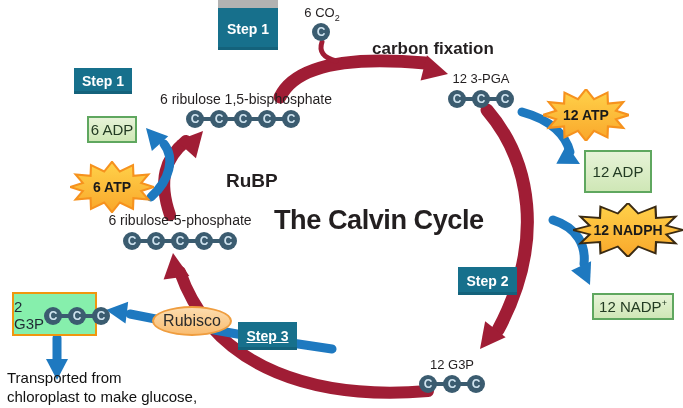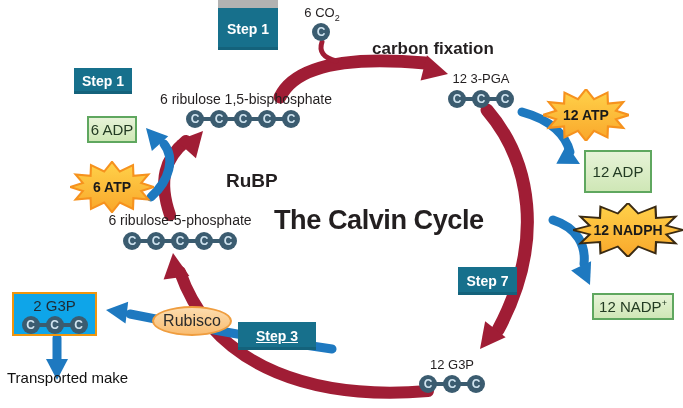--- a/index.html
+++ b/index.html
@@ -59,22 +59,22 @@
   .cfix { position:absolute; z-index:4; font-size:17px; font-weight:bold; }
   .rubp { position:absolute; z-index:4; font-size:19px; font-weight:bold;margin-top:40px; }
 
   .rubisco {
     position:absolute; z-index:3; width:80px; height:30px; border-radius:50%;
     background:linear-gradient(#fcdcae,#f9bd72); border:2px solid #ef9d3f;
     display:flex; align-items:center; justify-content:center;
     font-size:16px; color:#2b2b2b;margin-top:20px;
   }
   .goldbox {
-    position:absolute; z-index:3; background:#0ea5e9; border:2px solid #f0960e;
-    display:flex; flex-direction:column; align-items:center; padding-top:3px;
+    position:absolute; z-index:3; background:#86efac; border:2px solid #f0960e;
+    display:flex; align-items:center; padding-top:3px;
   }
   .goldbox .glbl { font-size:15px; color:#1f2a33; margin-bottom:2px; }
   .goldbox .chain { position:static; }
 
   .graybar { position:absolute; z-index:3; background:#b2b2b2; }
   .transport { position:absolute; z-index:4; font-size:15px; line-height:19px; color:#111; }
   sub,sup { font-size:9px; }
 </style>
 </head>
 <body>
@@ -168,54 +168,55 @@
           <stop offset="1" stop-color="#f9a72b"></stop>
         </linearGradient>
       </defs>
     <polygon fill="url(#gB)" stroke="#3a2a12" stroke-width="2" points="100,30 84.8,34.9 93.3,45 75.5,43.4 75,56 59.3,48.4 50,60 40.7,48.4 25,56 24.5,43.4 6.7,45 15.2,34.9 0,30 15.2,25.1 6.7,15 24.5,16.6 25,4 40.7,11.6 50,0 59.3,11.6 75,4 75.5,16.6 93.3,15 84.8,25.1"></polygon>
   </svg>
   <div class="stxt">
       <span>12 NADPH</span>
     </div>
 </div>
 <div class="step" style="left:458px; top:267px; width:59px; height:28px;">
-    <span>Step 7</span>
+    <span>Step 2</span>
   </div>
 <div class="greenbox" style="left:592px; top:293px; width:82px; height:27px;text-align:right;">
     <span><span>12 NADP</span><sup>+</sup></span>
   </div>
 
 <div class="small-label" style="left:419px; top:357px; width:66px;"><span>12 G3P</span></div>
 <div class="chain" style="left:419px; top:375px;">
   <span class="c">C</span>
     <span class="link"></span>
     <span class="c">C</span>
     <span class="link"></span>
     <span class="c">C</span>
 </div>
 
-<div class="step" style="left:238px; top:322px; width:78px; height:28px;text-decoration:underline;">
+<div class="step" style="left:238px; top:322px; width:59px; height:28px;text-decoration:underline;">
     <span>Step 3</span>
   </div>
 <div class="rubisco" style="left:152px; top:286px;">
     <span>Rubisco</span>
   </div>
 
 <div class="goldbox" style="left:12px; top:292px; width:85px; height:44px;">
   <div class="glbl">2 G3P</div>
   <div class="chain">
     <span class="c">C</span>
       <span class="link"></span>
       <span class="c">C</span>
       <span class="link"></span>
       <span class="c">C</span>
   </div>
 </div>
 <div class="transport" style="left:7px; top:368px;">
-  <div>Transported make</div>
+  <div>Transported from</div>
+  <div>chloroplast to make glucose,</div>
 </div>
 
 <div class="chem-label" style="left:105px; top:212px; width:150px;"><span>6 ribulose-5-phosphate</span></div>
 <div class="chain" style="left:123px; top:232px;">
   <span class="c">C</span>
     <span class="link"></span>
     <span class="c">C</span>
     <span class="link"></span>
     <span class="c">C</span>
     <span class="link"></span>

